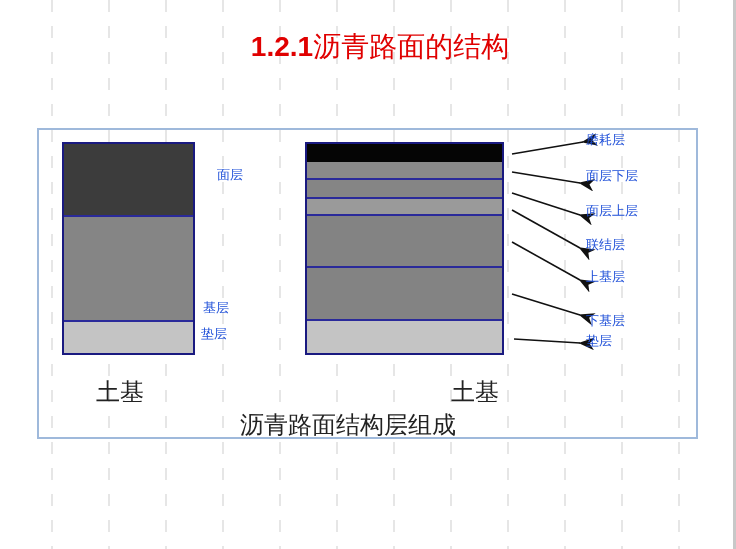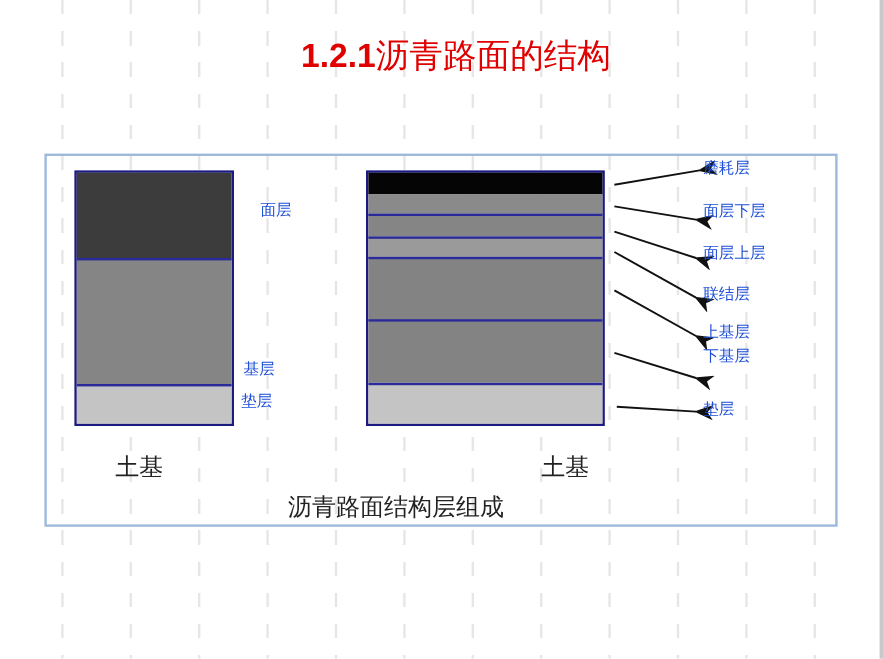--- a/index.html
+++ b/index.html
@@ -19,21 +19,21 @@
     }
     .title .num { font-family: "Liberation Sans", sans-serif; font-weight: bold; margin-top: 14px; }
     .frame {
       position: absolute; left: 37px; top: 128px; width: 657px; height: 307px;
       border: 2px solid #9fb9db; background: transparent;
     }
     .col { position: absolute; border: 2px solid #1a1a80; box-sizing: border-box; }
     .layer { position: absolute; left: 0; right: 0; box-sizing: border-box; }
     .layer.sep { border-top: 2px solid #2a2a9a; }
     .lbl { position: absolute; font-size: 13px; color: #1d4ed8; white-space: nowrap; }
-    .cap { position: absolute; font-size: 20px; color: #222; white-space: nowrap; }
+    .cap { position: absolute; font-size: 24px; color: #222; white-space: nowrap; }
     svg.arrows { position: absolute; left: 0; top: 0; }
   </style>
 </head>
 <body>
 
 <div class="grid-wrap">
   <div class="grid-col" style="left:51px"></div>
   <div class="grid-col" style="left:108px"></div>
   <div class="grid-col" style="left:165px"></div>
   <div class="grid-col" style="left:222px"></div>
@@ -89,17 +89,17 @@
     <line x1="580" y1="315" x2="512" y2="294" marker-start="url(#ah)"></line>
     <line x1="580" y1="343" x2="514" y2="339" marker-start="url(#ah)"></line>
   </g>
 </svg>
 
 <span class="lbl" style="left:586px; top:131px;">磨耗层</span>
 <span class="lbl" style="left:586px; top:167px;">面层下层</span>
 <span class="lbl" style="left:586px; top:202px;">面层上层</span>
 <span class="lbl" style="left:586px; top:236px;">联结层</span>
 <span class="lbl" style="left:586px; top:268px;">上基层</span>
-<span class="lbl" style="left:586px; top:288px;">下基层</span>
+<span class="lbl" style="left:586px; top:312px;">下基层</span>
 <span class="lbl" style="left:586px; top:332px;">垫层</span>
 <span class="cap" style="left:451px; top:376px;">土基</span>
 
 <span class="cap" style="left:240px; top:409px;">沥青路面结构层组成</span>
 
 </body></html>

